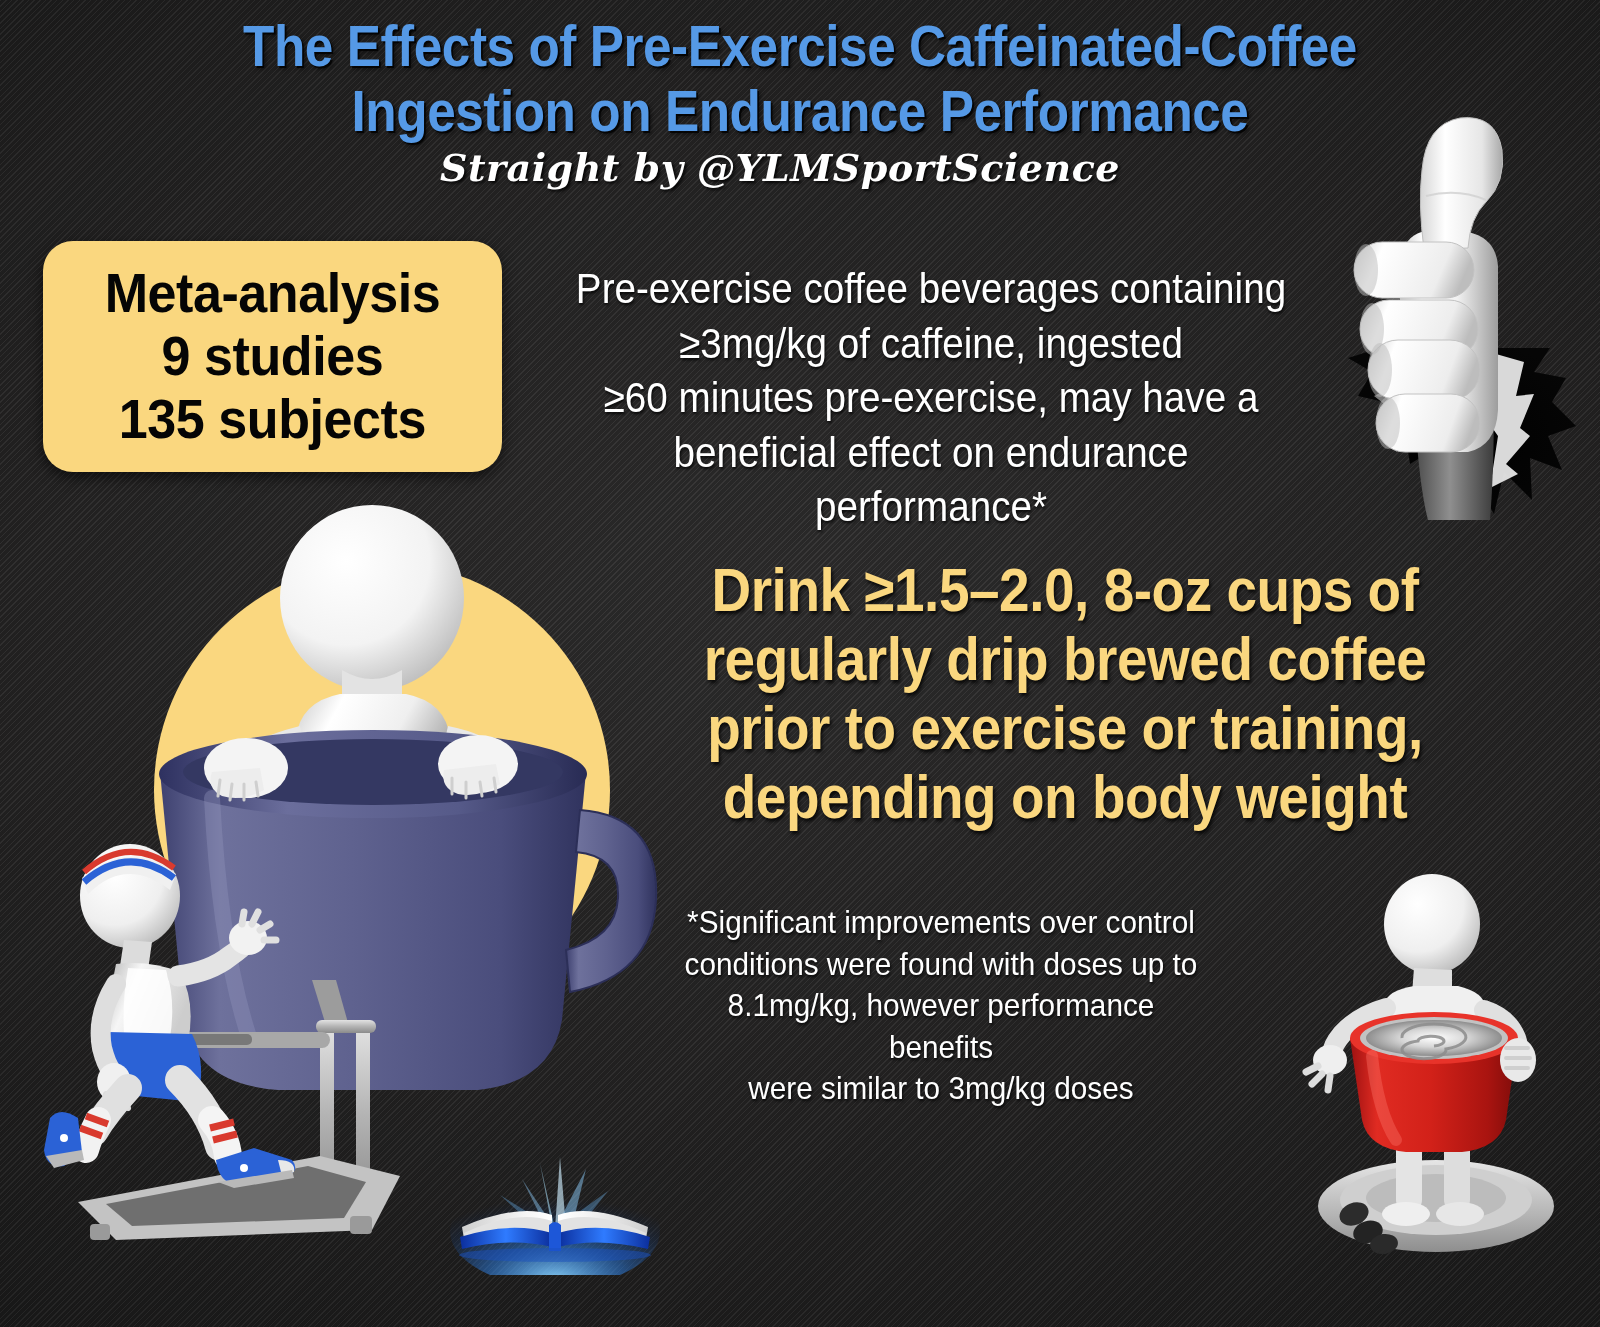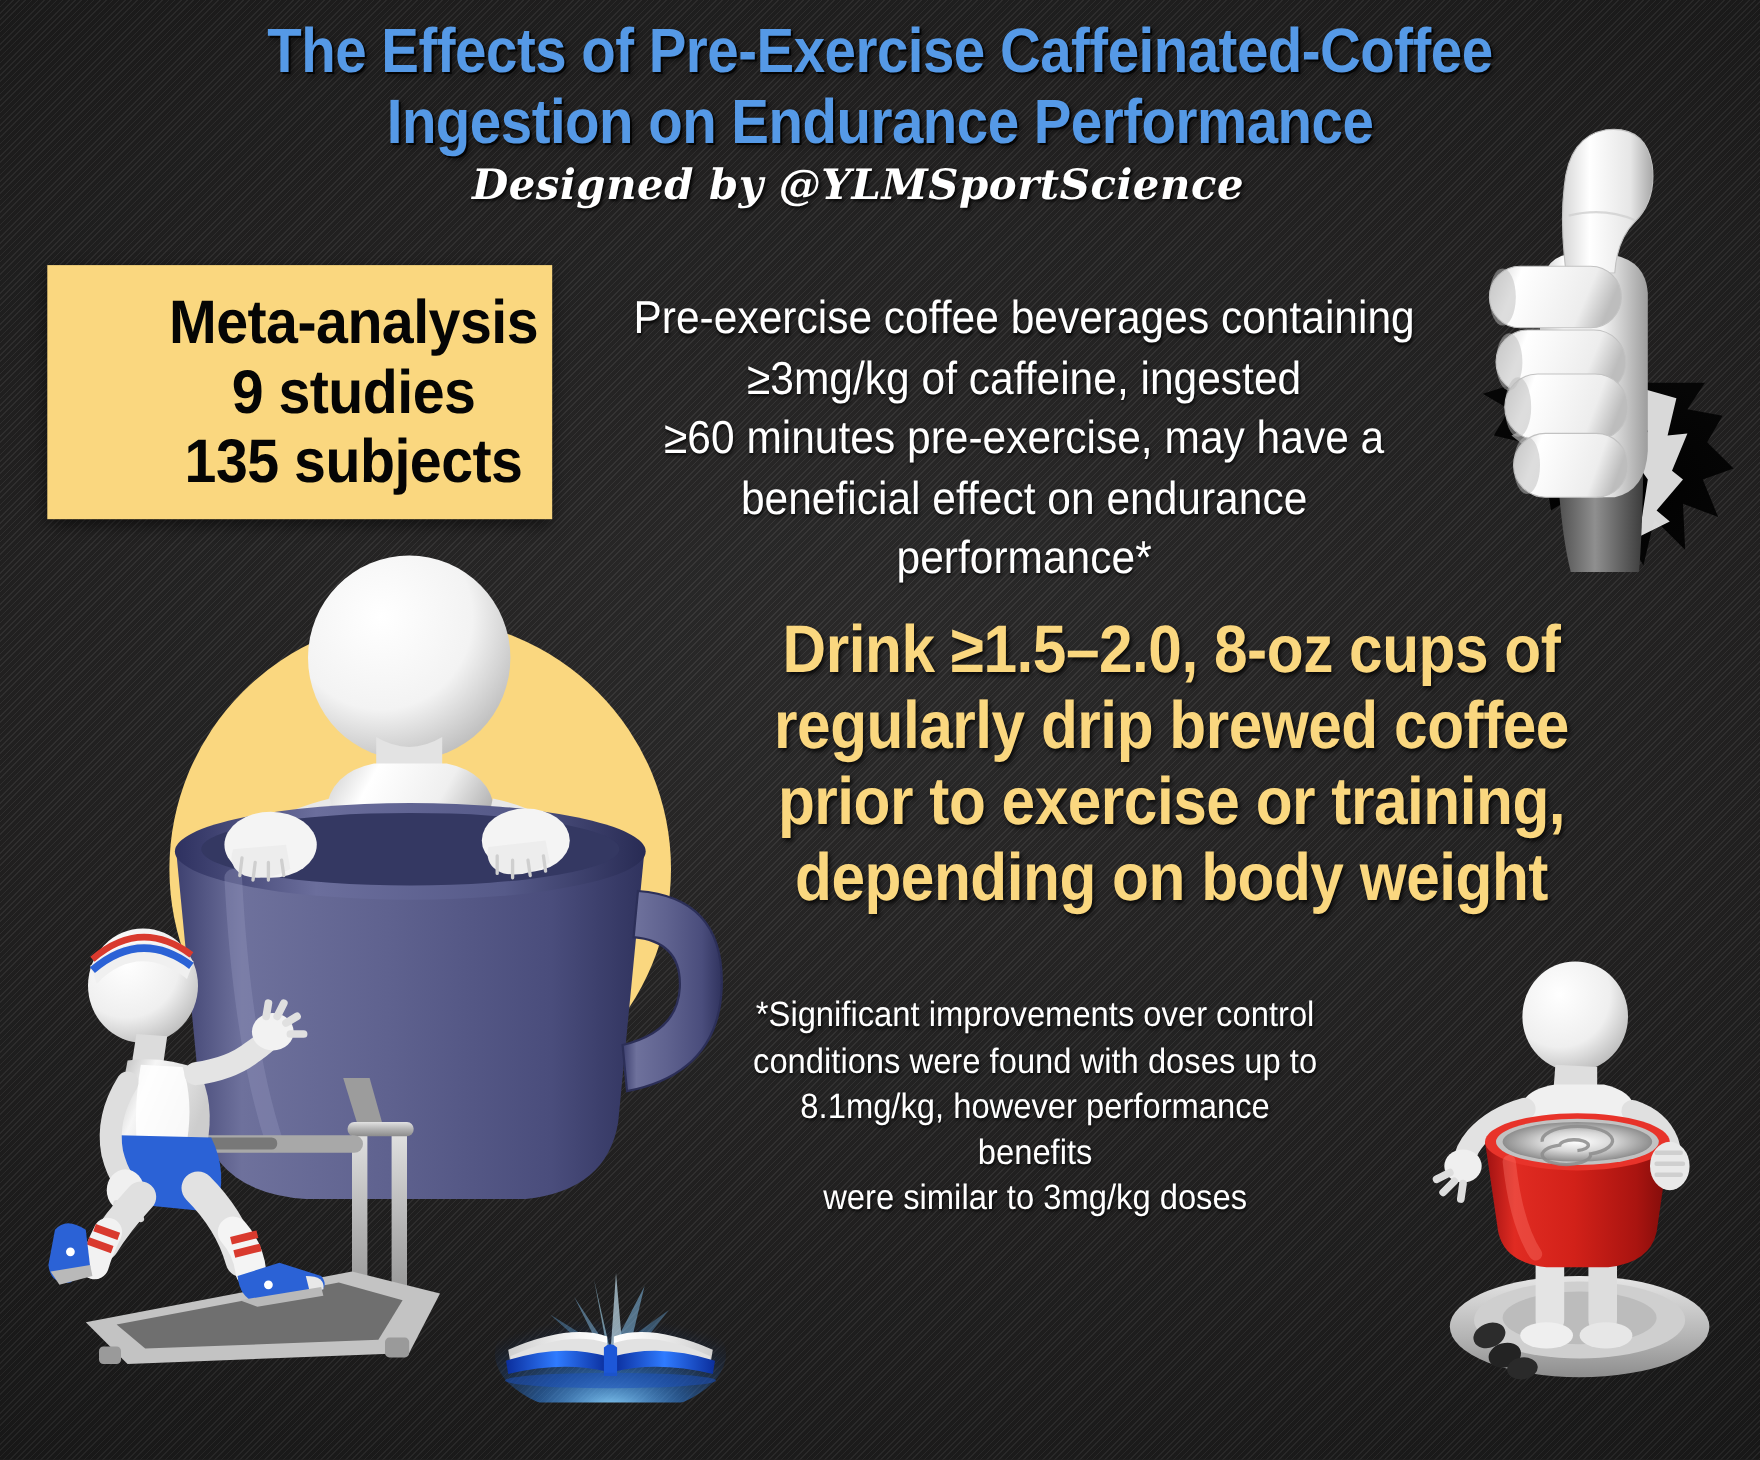--- a/index.html
+++ b/index.html
@@ -65,21 +65,22 @@
   #meta-box {
     position: absolute;
     left: 43px;
     top: 241px;
     width: 459px;
     height: 231px;
     background: #fad77f;
     box-shadow: 0 5px 14px rgba(0,0,0,0.6);
     display: flex;
     align-items: center;
-    justify-content: flex-end;
+    justify-content: center;
+    border-radius: 30px;
   }
   #meta-box .meta-text {
     color: #050505;
     font-weight: bold;
     font-size: 56px;
     line-height: 1.12;
     text-align: center;
     white-space: pre-line;
     transform: scaleX(0.93);
     letter-spacing: -0.5px;
@@ -176,21 +177,21 @@
   #coffee-holder-graphic { left: 1272px; top: 858px; width: 330px; height: 410px; }
 </style>
 </head>
 <body>
 
 <div id="infographic">
 
   <div id="title" class="cond">The Effects of Pre-Exercise Caffeinated-Coffee
 Ingestion on Endurance Performance</div>
 
-  <div id="subtitle">Designed by @YLMSportScience</div>
+  <div id="subtitle">Straight by @YLMSportScience</div>
 
   <div id="meta-box">
     <div class="meta-text cond">Meta-analysis
 9 studies
 135 subjects</div>
   </div>
 
   <div id="intro-statement" class="cond">Pre-exercise coffee beverages containing
 ≥3mg/kg of caffeine, ingested
 ≥60 minutes pre-exercise, may have a

